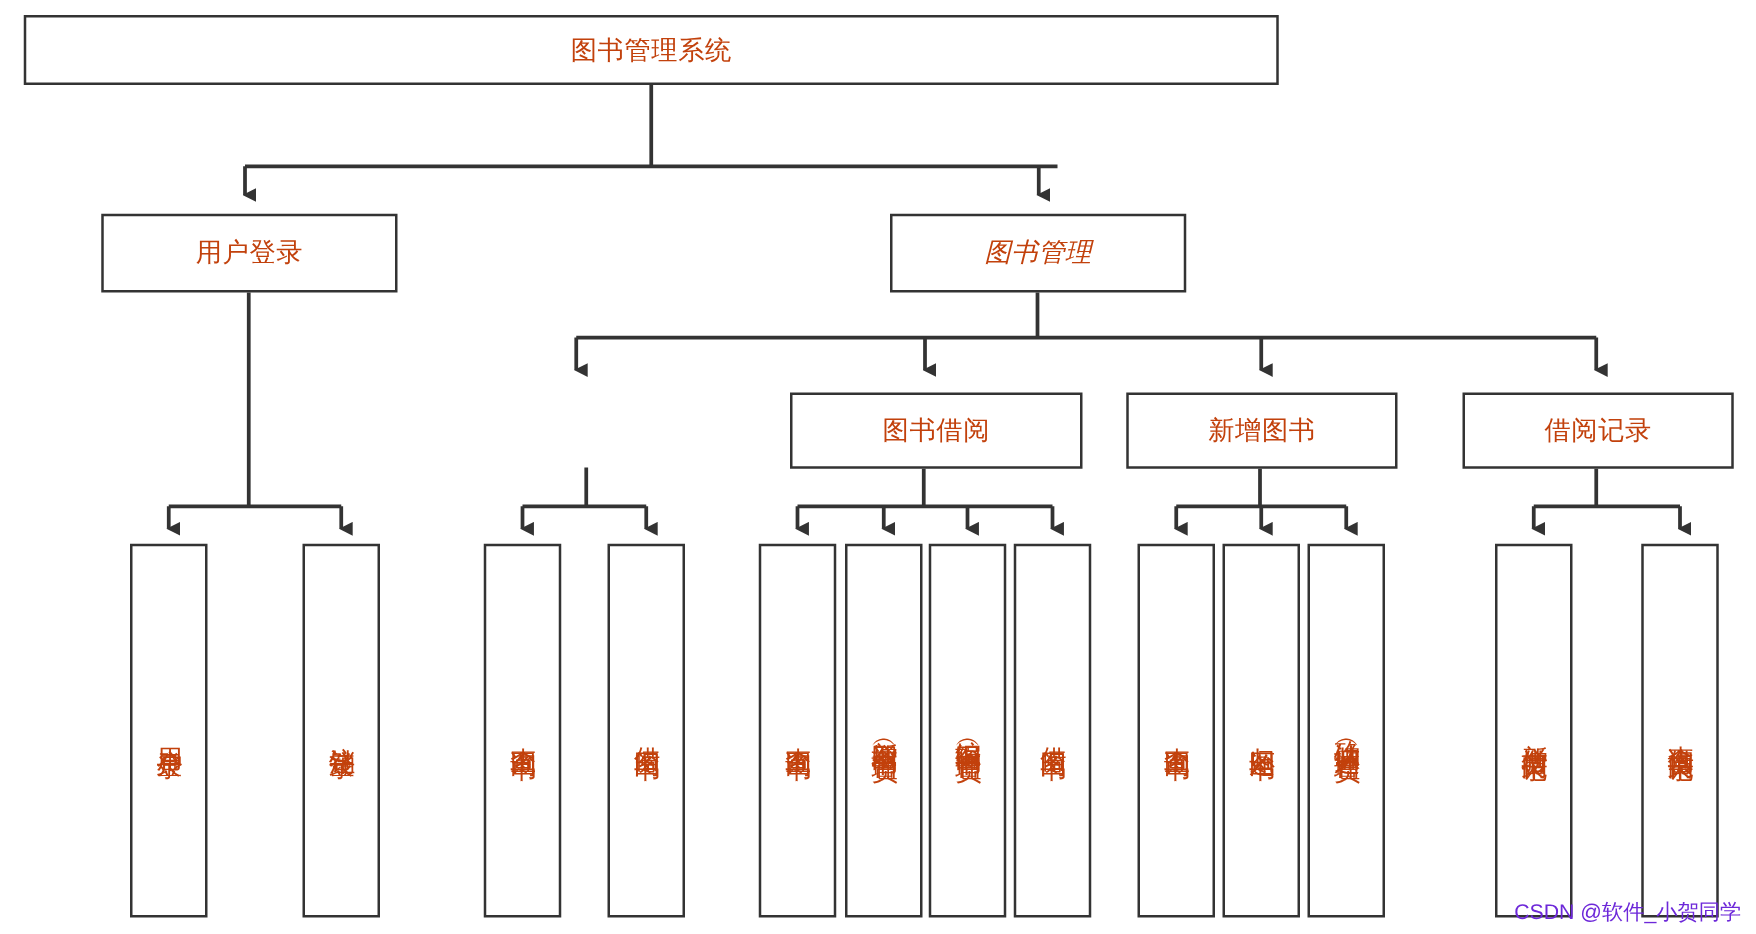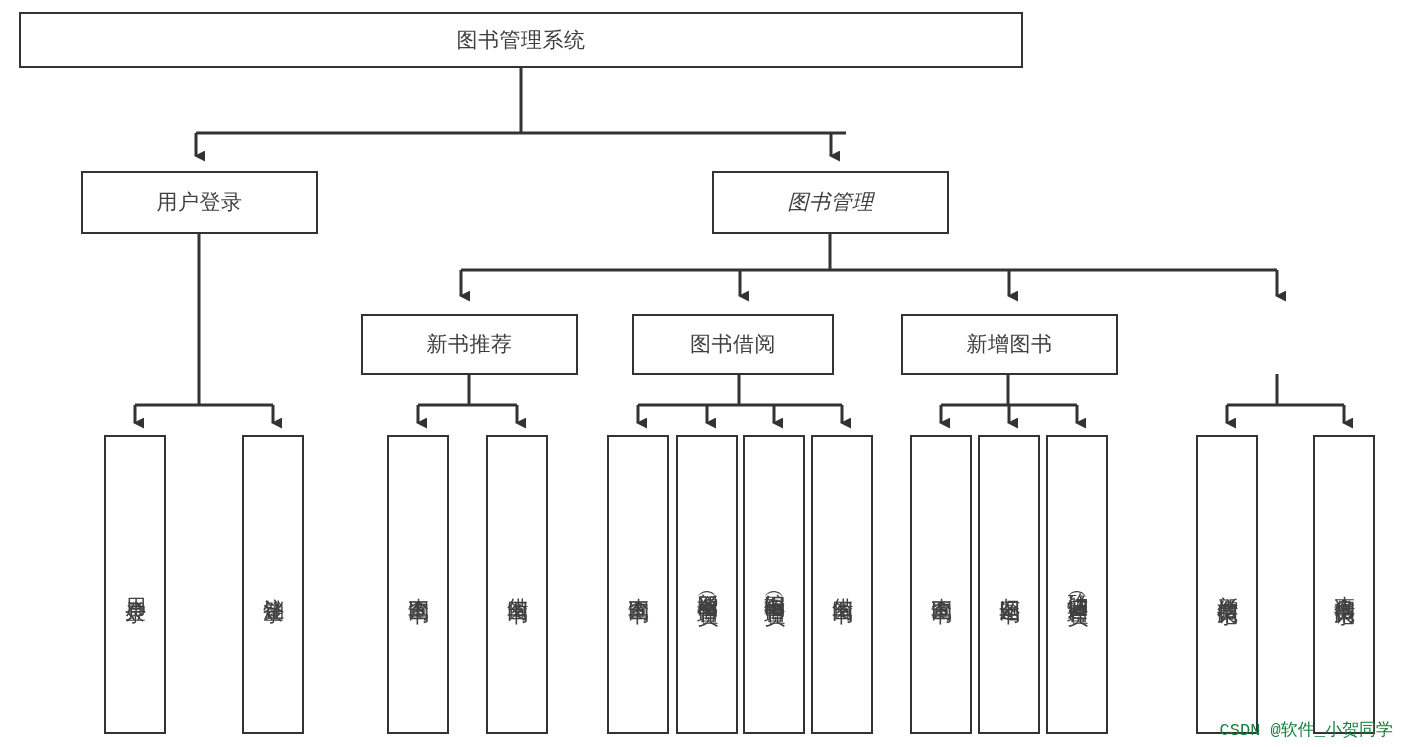--- a/index.html
+++ b/index.html
@@ -27,21 +27,21 @@
     pointer-events: none;
   }
   .node {
     position: absolute;
     box-sizing: border-box;
     background: #ffffff;
     border: 2px solid #333333;
     display: flex;
     align-items: center;
     justify-content: center;
-    color: #404040;
+    color: #c2410c;
     z-index: 2;
   }
   .node .lbl {
     display: block;
     text-align: center;
     line-height: 1.18;
     letter-spacing: 0.5px;
   }
   .node.horiz .lbl {
     font-size: 21px;
@@ -56,24 +56,24 @@
     font-size: 21px;
     line-height: 1.22;
     letter-spacing: 2px;
     max-height: 100%;
   }
   #watermark {
     position: absolute;
     right: 12px;
     bottom: 6px;
     font-size: 17px;
-    color: #15803d;
+    color: #6d28d9;
     z-index: 5;
     white-space: nowrap;
-    font-family: Liberation Mono, monospace;
+    font-family: Liberation Sans, sans-serif;
   }
 </style>
 </head>
 <body>
 
 <div id="canvas">
 
   <svg id="edges" viewBox="0 0 1405 747" xmlns="http://www.w3.org/2000/svg">
     <defs>
       <marker id="arw" viewBox="0 0 12 12" refX="6" refY="10" markerWidth="11" markerHeight="11" orient="auto-start-reverse" markerUnits="userSpaceOnUse">
@@ -128,28 +128,28 @@
     <span class="lbl">图书管理系统</span>
   </div>
 
   <div class="node horiz" style="left:81px; top:171px; width:237px; height:63px;">
     <span class="lbl">用户登录</span>
   </div>
   <div class="node horiz" style="left:712px; top:171px; width:237px; height:63px;font-style:italic;">
     <span class="lbl">图书管理</span>
   </div>
 
-  <div class="node horiz" style="left:361px; top:314px; width:217px; height:61px;">
-    <span class="lbl">新书推荐</span>
-  </div>
-  <div class="node horiz" style="left:632px; top:314px; width:202px; height:61px;">
+  <div class="node horiz" style="left:632px; top:314px; width:234px; height:61px;">
     <span class="lbl">图书借阅</span>
   </div>
   <div class="node horiz" style="left:901px; top:314px; width:217px; height:61px;">
     <span class="lbl">新增图书</span>
+  </div>
+  <div class="node horiz" style="left:1170px; top:314px; width:217px; height:61px;">
+    <span class="lbl">借阅记录</span>
   </div>
 
   <div class="node vert" style="left:104px; top:435px; width:62px; height:299px;">
     <span class="lbl">用户登录</span>
   </div>
   <div class="node vert" style="left:242px; top:435px; width:62px; height:299px;">
     <span class="lbl">注销登录</span>
   </div>
 
   <div class="node vert" style="left:387px; top:435px; width:62px; height:299px;">

